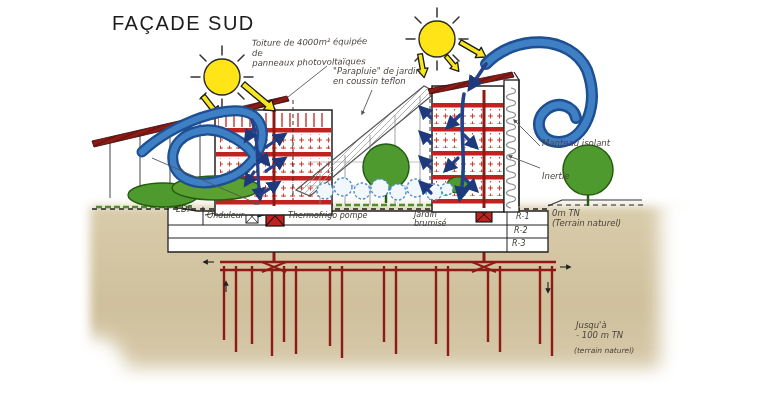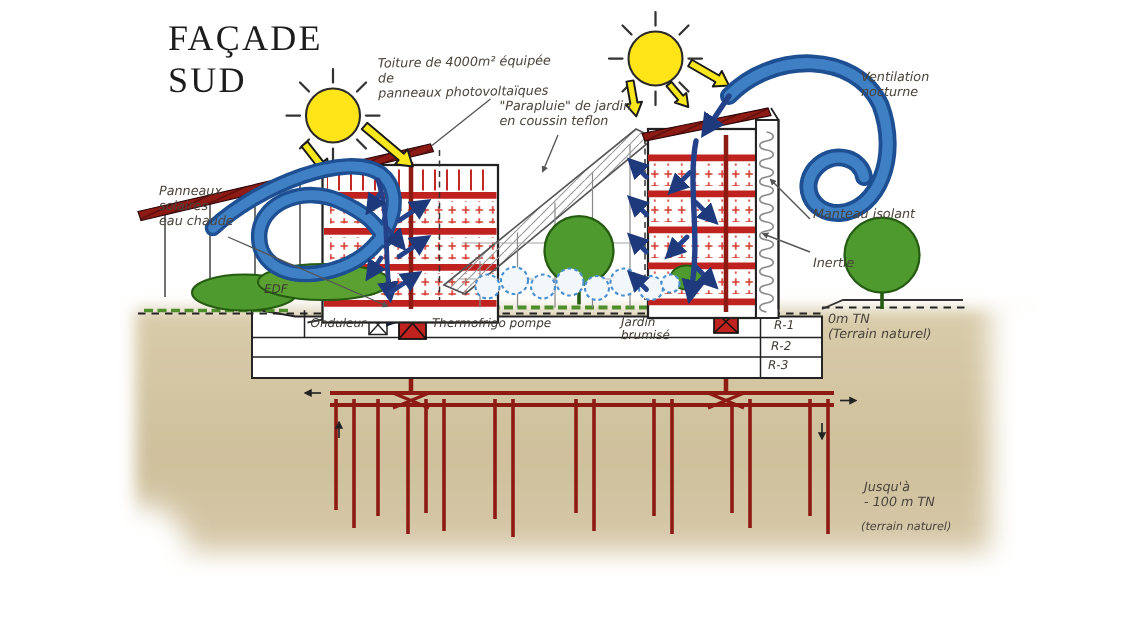--- a/index.html
+++ b/index.html
@@ -1,20 +1,20 @@
 <!DOCTYPE html>
 <html><head>
 <meta charset="utf-8">
 <style>
   html,body{margin:0;padding:0;background:#fff;}
   .stage{position:relative;width:760px;height:411px;background:#ffffff;overflow:hidden;
          font-family:"DejaVu Sans",sans-serif;color:#4a443c;}
   .stage svg{position:absolute;left:0;top:0;}
   .txt{position:absolute;white-space:pre-line;line-height:1.18;}
-  .title{font-family:Liberation Serif, serif;font-size:24px;font-weight:400;
+  .title{font-family:Liberation Sans, sans-serif;font-size:20px;font-weight:400;
          letter-spacing:1.5px;color:#1c1c1c;}
   .ann{font-style:italic;font-size:8.5px;color:#4a443c;}
   .sm{font-style:italic;font-size:8px;color:#3e3a33;}
   .xs{font-style:italic;font-size:7.5px;color:#4a443c;}
 </style>
 </head>
 <body>
 
 <div class="stage">
 <svg width="760" height="411" viewBox="0 0 760 411">
@@ -227,29 +227,24 @@
     <path d="M540,168 L509,156" marker-end="url(#mG)"></path>
   </g>
 </svg>
 
 <div class="txt title" style="left:112px;top:12px;width:160px">FAÇADE SUD</div>
 
 <div class="txt ann" style="left:252px;top:37px;width:118px;transform:rotate(-1deg)">Toiture de 4000m² équipée de
 panneaux photovoltaïques</div>
 <div class="txt ann" style="left:333px;top:66px;width:100px">"Parapluie" de jardin
 en coussin teflon</div>
-<div class="txt ann" style="left:574px;top:47px;width:70px">Ventilation
-nocturne</div>
-<div class="txt ann" style="left:106px;top:123px;width:74px">Panneaux
-solaires
-eau chaude</div>
 <div class="txt ann" style="left:542px;top:138px;width:92px">Manteau isolant</div>
 <div class="txt ann" style="left:542px;top:171px;width:52px">Inertie</div>
 
-<div class="txt sm" style="left:176px;top:188px;width:26px">EDF</div>
+<div class="txt sm" style="left:176px;top:205px;width:26px">EDF</div>
 <div class="txt sm" style="left:207px;top:211px;width:44px">Onduleur</div>
 <div class="txt sm" style="left:288px;top:211px;width:95px">Thermofrigo pompe</div>
 <div class="txt sm" style="left:414px;top:210px;width:52px">Jardin brumisé</div>
 
 <div class="txt sm" style="left:516px;top:212px;width:30px">R-1</div>
 <div class="txt sm" style="left:514px;top:226px;width:30px">R-2</div>
 <div class="txt sm" style="left:512px;top:239px;width:30px">R-3</div>
 
 <div class="txt ann" style="left:552px;top:208px;width:95px">0m TN
 (Terrain naturel)</div>

